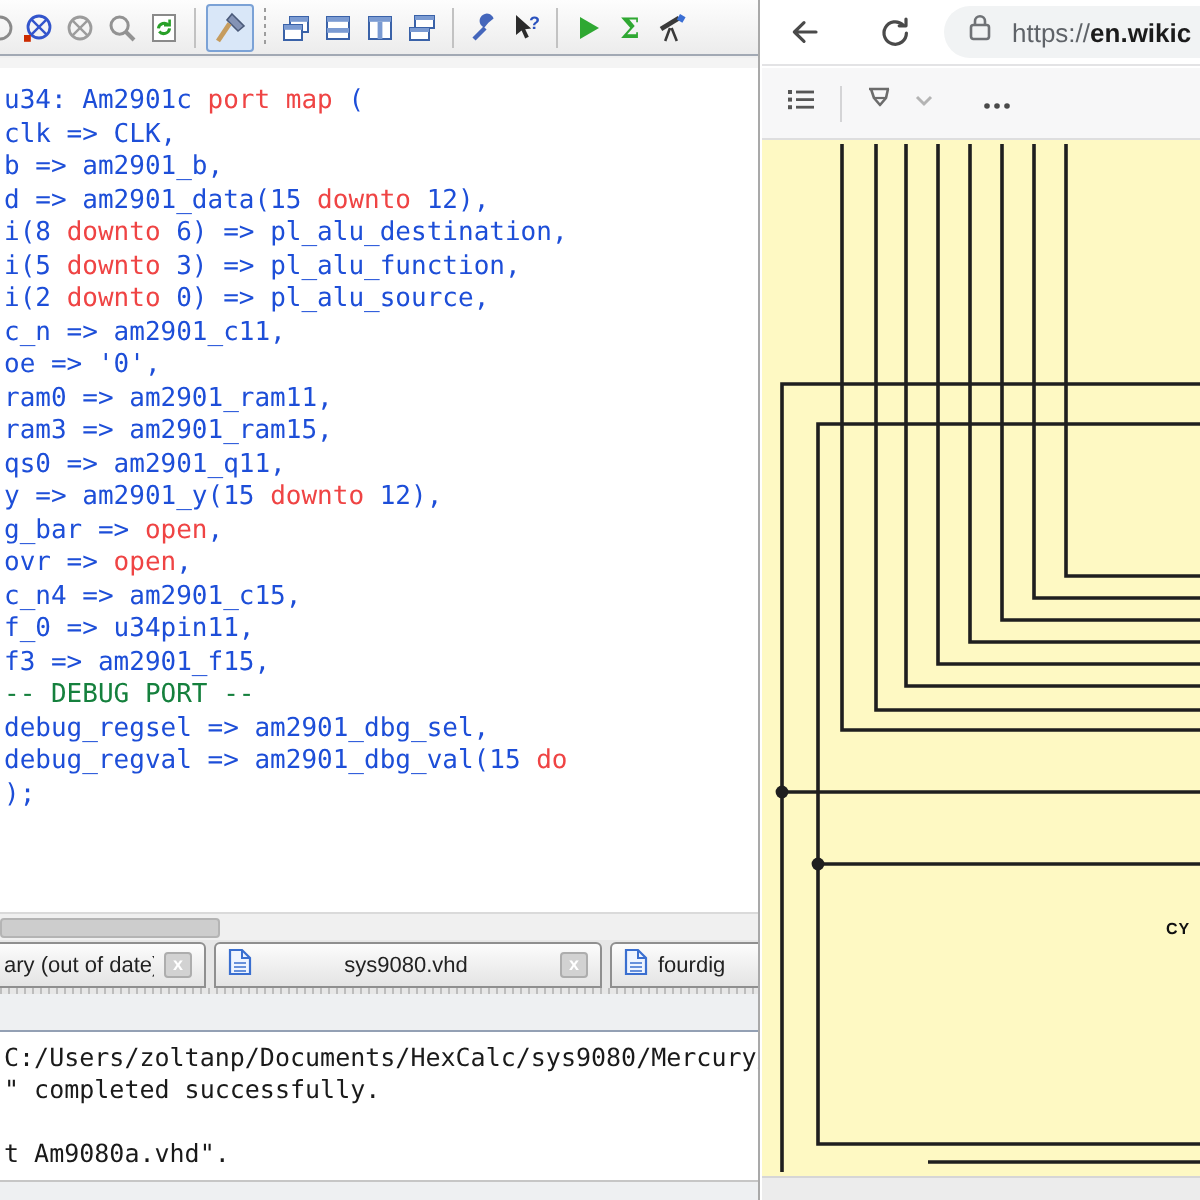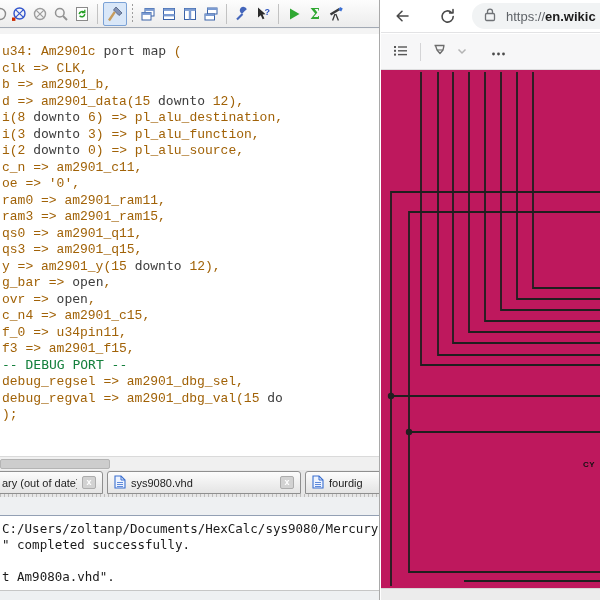--- a/index.html
+++ b/index.html
@@ -20,40 +20,40 @@
   .tbi.active { width:24px; height:24px; background:#d9e7f8; border:1px solid #7ba2d6; border-radius:2px; }
   .tbsep { width:1px; height:20px; background:#c2c2c2; margin:0 4px; flex:0 0 auto; }
   .tbsep.dotted { background:repeating-linear-gradient(#9d9d9d 0 2px,transparent 2px 4px); }
 
   .code-strip { position:absolute; left:0; top:29px; width:380px; height:5px; background:#f4f4f4; }
   .code-area { position:absolute; left:0; top:34px; width:380px; height:422px; background:#fff;
                overflow:hidden; font-family:"DejaVu Sans Mono", monospace; font-size:13px;
                color:#1a1a1a; padding-top:9px; }
   .code-line { height:16.5px; line-height:16.5px; white-space:pre; padding-left:2px; }
   .code-line.ind { }
-  .tk-n { color:#a16207;font-family:Liberation Mono, monospace; }
-  .tk-k { color:#404040; }
+  .tk-n { color:#1d4ed8; }
+  .tk-k { color:#ef4444; }
   .tk-c { color:#15803d; }
 
   .hscroll { position:absolute; left:0; top:456px; width:380px; height:14px; background:#f0f0f0;
              border-top:1px solid #dadada; }
   .hthumb { position:absolute; left:0; top:2px; width:110px; height:10px; background:#cdcdcd;
             border:1px solid #b4b4b4; border-radius:2px; }
 
   .tabbar { position:absolute; left:0; top:470px; width:380px; height:27px; background:#e7e7e7;
             display:flex; align-items:flex-end; overflow:hidden; }
   .tabbar::after { content:""; position:absolute; left:0; bottom:0; width:380px; height:3px;
                    background:repeating-linear-gradient(90deg,#bdbdbd 0 1px,transparent 1px 4px); }
   .tab { display:flex; align-items:center; gap:5px; height:23px; margin:0 2px 3px 2px; padding:0 6px;
          background:linear-gradient(#fcfcfc,#e4e4e4); border:1px solid #8f8f8f;
          border-radius:3px 3px 0 0; font-size:11px; color:#222; flex:0 0 auto; white-space:nowrap; }
   .tab .lbl { overflow:hidden; }
   .tab1 { margin-left:-5px; width:108px; }
   .tab2 { width:194px; }
-  .tab2 .lbl { flex:1; }
+  .tab2 .lbl { flex:1; text-align:center; }
   .tab3 { width:95px; }
   .closebtn { width:14px; height:13px; background:#d2d2d2; border:1px solid #adadad; border-radius:2px;
               color:#fff; font-size:9px; font-weight:bold; line-height:11px; text-align:center; flex:0 0 auto; }
 
   .console { position:absolute; left:0; top:497px; width:380px; height:103px; background:#eef0f2; }
   .console-box { position:absolute; left:0; top:18px; width:380px; height:76px; background:#fff;
                  border-top:1px solid #93a0b4; border-bottom:1px solid #c6c6c6;
                  font-family:"DejaVu Sans Mono", monospace; font-size:12.5px; color:#1a1a1a;
                  padding:5px 0 0 2px; overflow:hidden; }
   .console-line { height:16px; line-height:16px; white-space:pre; }
@@ -66,21 +66,21 @@
   .url-pill { margin-left:15px; flex:1 0 auto; height:26px; border-radius:13px; background:#f1f3f4;
               display:flex; align-items:center; padding-left:11px; gap:9px; min-width:140px; }
   .url-text { font-size:13px; white-space:nowrap; }
   .url-scheme { color:#5f6368; }
   .url-host { color:#1b1b1b; font-weight:bold; }
 
   .b-row2 { position:absolute; left:0; top:34px; width:219px; height:36px; background:#f7f7f8;
             border-bottom:1px solid #dededf; display:flex; align-items:center; padding-left:12px; }
   .r2sep { width:1px; height:18px; background:#d4d4d6; margin:0 10px 0 12px; }
 
-  .b-page { position:absolute; left:0; top:70px; width:219px; height:518px; background:#be185d; }
+  .b-page { position:absolute; left:0; top:70px; width:219px; height:518px; background:#fef9c3; }
   .b-bottom { position:absolute; left:0; top:588px; width:219px; height:12px; background:#ececec;
               border-top:1px solid #d6d6d6; }
 </style>
 </head>
 <body>
 
 <div id="screen">
 
   <div class="ide">
 
@@ -189,28 +189,27 @@
     </div>
 
     <div class="code-strip"></div>
 
     <div class="code-area" id="code-area">
         <div class="code-line"><span class="tk-n">u34: Am2901c </span><span class="tk-k">port map</span><span class="tk-n"> (</span></div>
         <div class="code-line ind"><span class="tk-n">clk =&gt; CLK,</span></div>
         <div class="code-line ind"><span class="tk-n">b =&gt; am2901_b,</span></div>
         <div class="code-line ind"><span class="tk-n">d =&gt; am2901_data(15 </span><span class="tk-k">downto</span><span class="tk-n"> 12),</span></div>
         <div class="code-line ind"><span class="tk-n">i(8 </span><span class="tk-k">downto</span><span class="tk-n"> 6) =&gt; pl_alu_destination,</span></div>
-        <div class="code-line ind"><span class="tk-n">i(3 </span><span class="tk-k">downto</span><span class="tk-n"> 3) =&gt; pl_alu_function,</span></div>
+        <div class="code-line ind"><span class="tk-n">i(5 </span><span class="tk-k">downto</span><span class="tk-n"> 3) =&gt; pl_alu_function,</span></div>
         <div class="code-line ind"><span class="tk-n">i(2 </span><span class="tk-k">downto</span><span class="tk-n"> 0) =&gt; pl_alu_source,</span></div>
         <div class="code-line ind"><span class="tk-n">c_n =&gt; am2901_c11,</span></div>
         <div class="code-line ind"><span class="tk-n">oe =&gt; '0',</span></div>
         <div class="code-line ind"><span class="tk-n">ram0 =&gt; am2901_ram11,</span></div>
         <div class="code-line ind"><span class="tk-n">ram3 =&gt; am2901_ram15,</span></div>
         <div class="code-line ind"><span class="tk-n">qs0 =&gt; am2901_q11,</span></div>
-        <div class="code-line ind"><span class="tk-n">qs3 =&gt; am2901_q15,</span></div>
         <div class="code-line ind"><span class="tk-n">y =&gt; am2901_y(15 </span><span class="tk-k">downto</span><span class="tk-n"> 12),</span></div>
         <div class="code-line ind"><span class="tk-n">g_bar =&gt; </span><span class="tk-k">open</span><span class="tk-n">,</span></div>
         <div class="code-line ind"><span class="tk-n">ovr =&gt; </span><span class="tk-k">open</span><span class="tk-n">,</span></div>
         <div class="code-line ind"><span class="tk-n">c_n4 =&gt; am2901_c15,</span></div>
         <div class="code-line ind"><span class="tk-n">f_0 =&gt; u34pin11,</span></div>
         <div class="code-line ind"><span class="tk-n">f3 =&gt; am2901_f15,</span></div>
         <div class="code-line ind"><span class="tk-c">-- DEBUG PORT --</span></div>
         <div class="code-line ind"><span class="tk-n">debug_regsel =&gt; am2901_dbg_sel,</span></div>
         <div class="code-line ind"><span class="tk-n">debug_regval =&gt; am2901_dbg_val(15 </span><span class="tk-k">do</span></div>
         <div class="code-line"><span class="tk-n">);</span></div>

